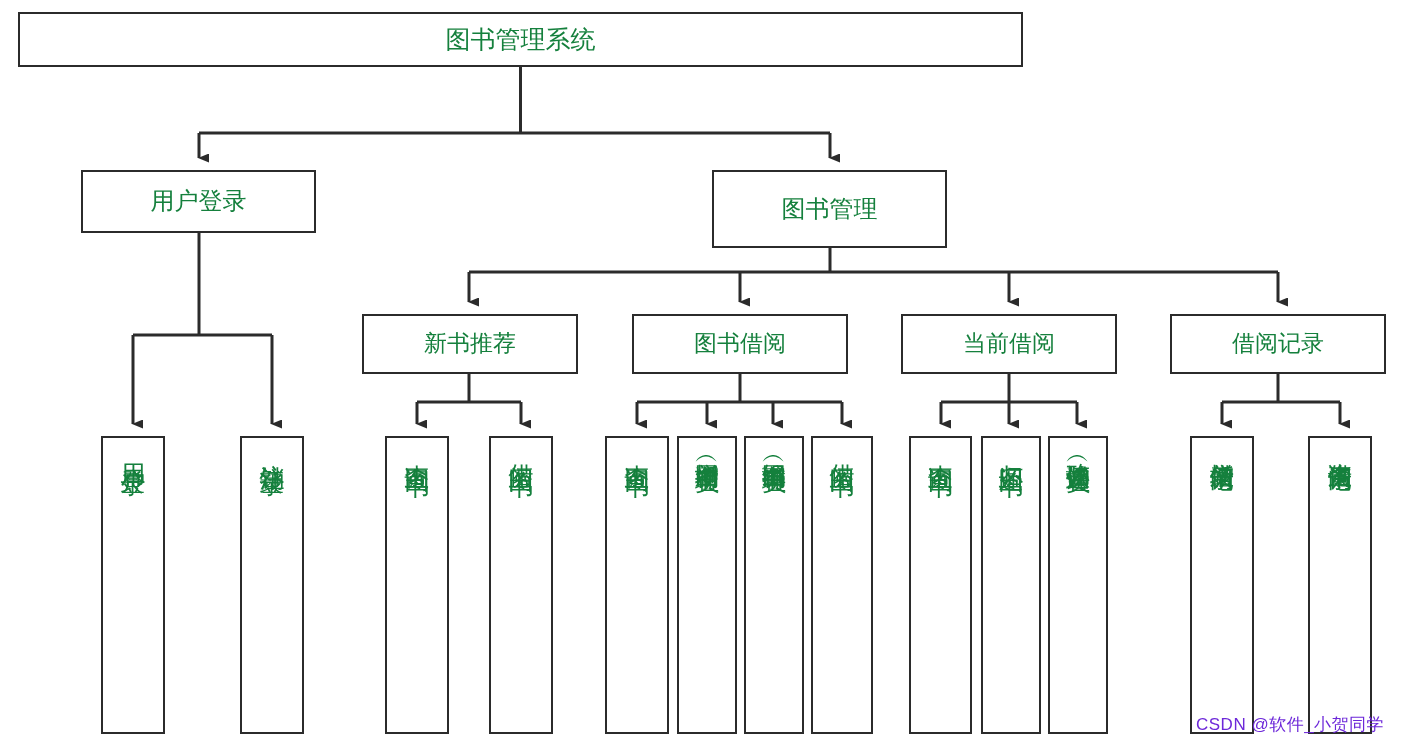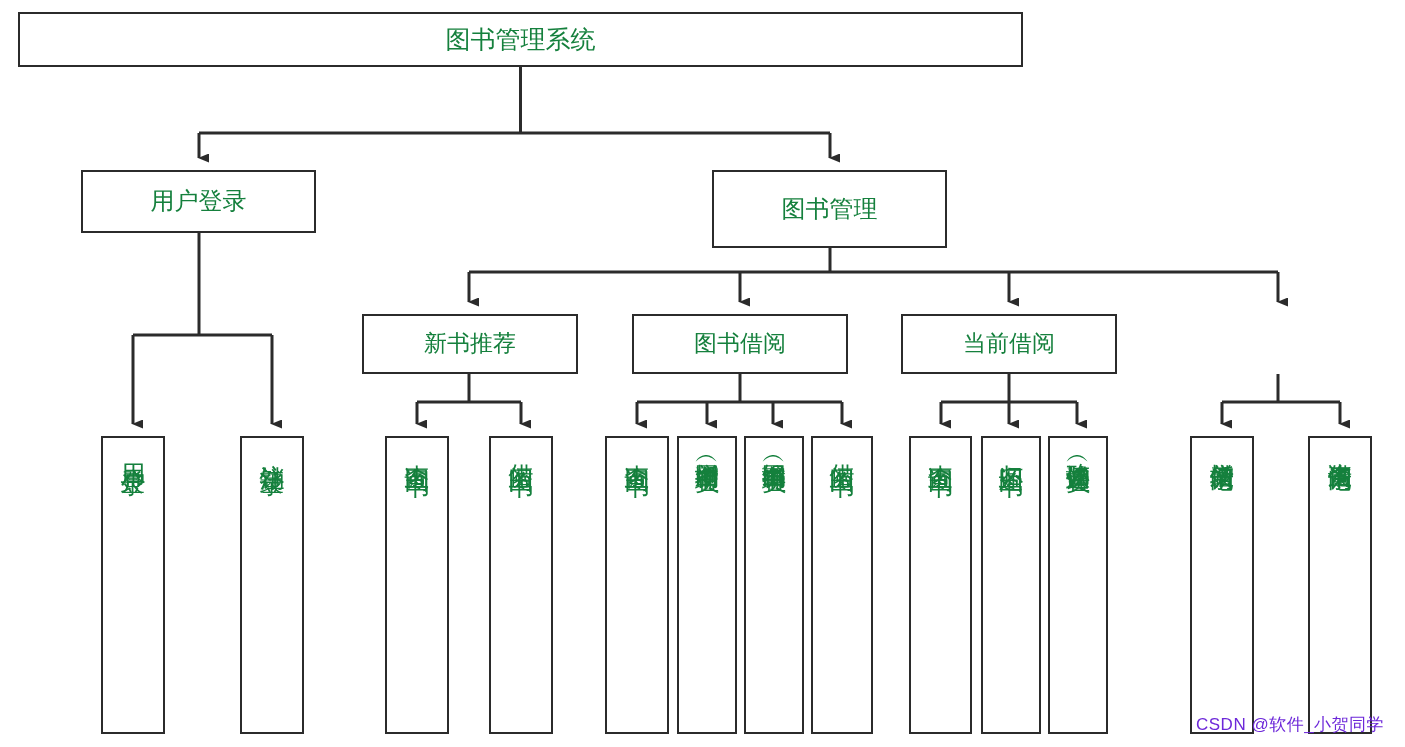--- a/index.html
+++ b/index.html
@@ -126,20 +126,23 @@
 
   <div class="node l3" style="left:362px;top:314px;width:216px;height:60px;">
     <span class="label">新书推荐</span>
   </div>
   <div class="node l3" style="left:632px;top:314px;width:216px;height:60px;">
     <span class="label">图书借阅</span>
   </div>
   <div class="node l3" style="left:901px;top:314px;width:216px;height:60px;">
     <span class="label">当前借阅</span>
   </div>
+  <div class="node l3" style="left:1170px;top:314px;width:216px;height:60px;">
+    <span class="label">借阅记录</span>
+  </div>
 
   <div class="node leaf" style="left:101px;top:436px;width:64px;height:298px;">
     <span class="label">用户登录</span>
   </div>
   <div class="node leaf" style="left:240px;top:436px;width:64px;height:298px;">
     <span class="label">注销登录</span>
   </div>
 
   <div class="node leaf" style="left:385px;top:436px;width:64px;height:298px;">
     <span class="label">查询图书</span>

